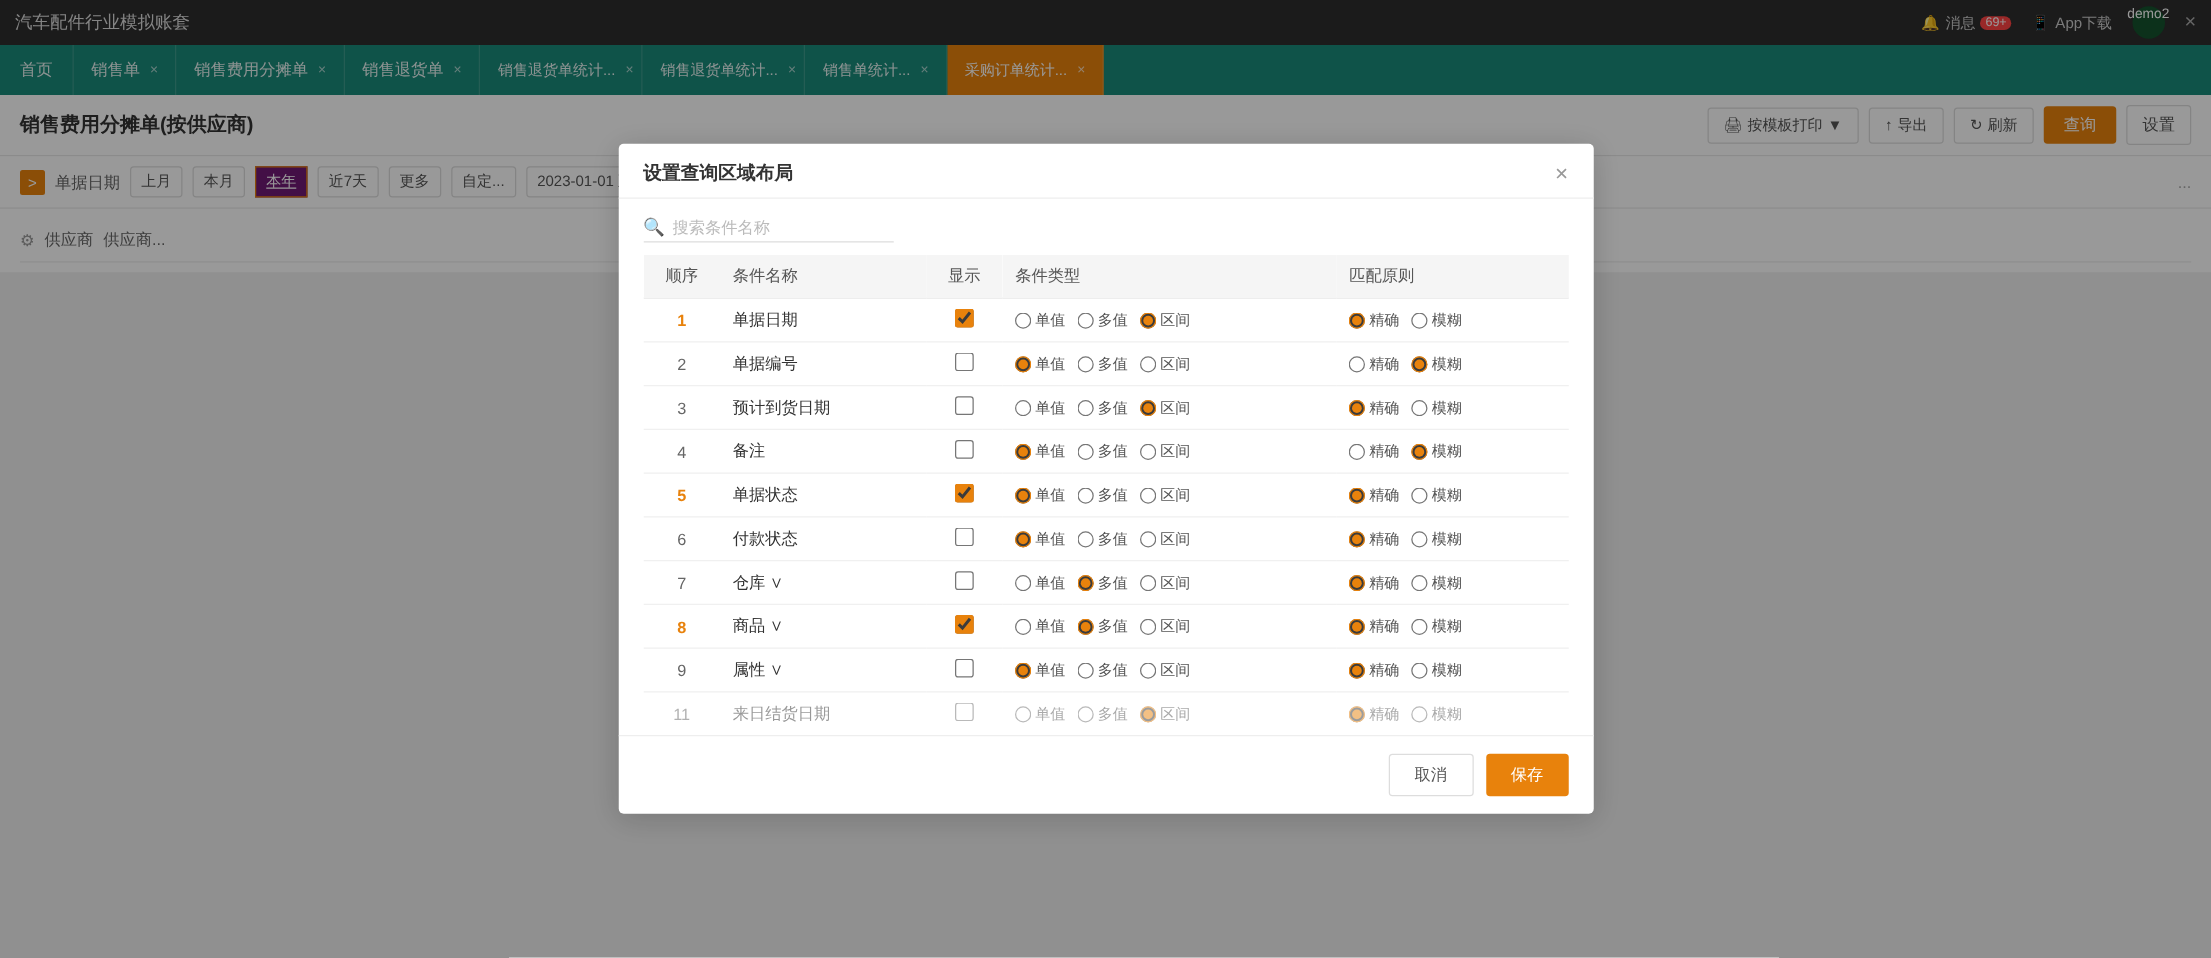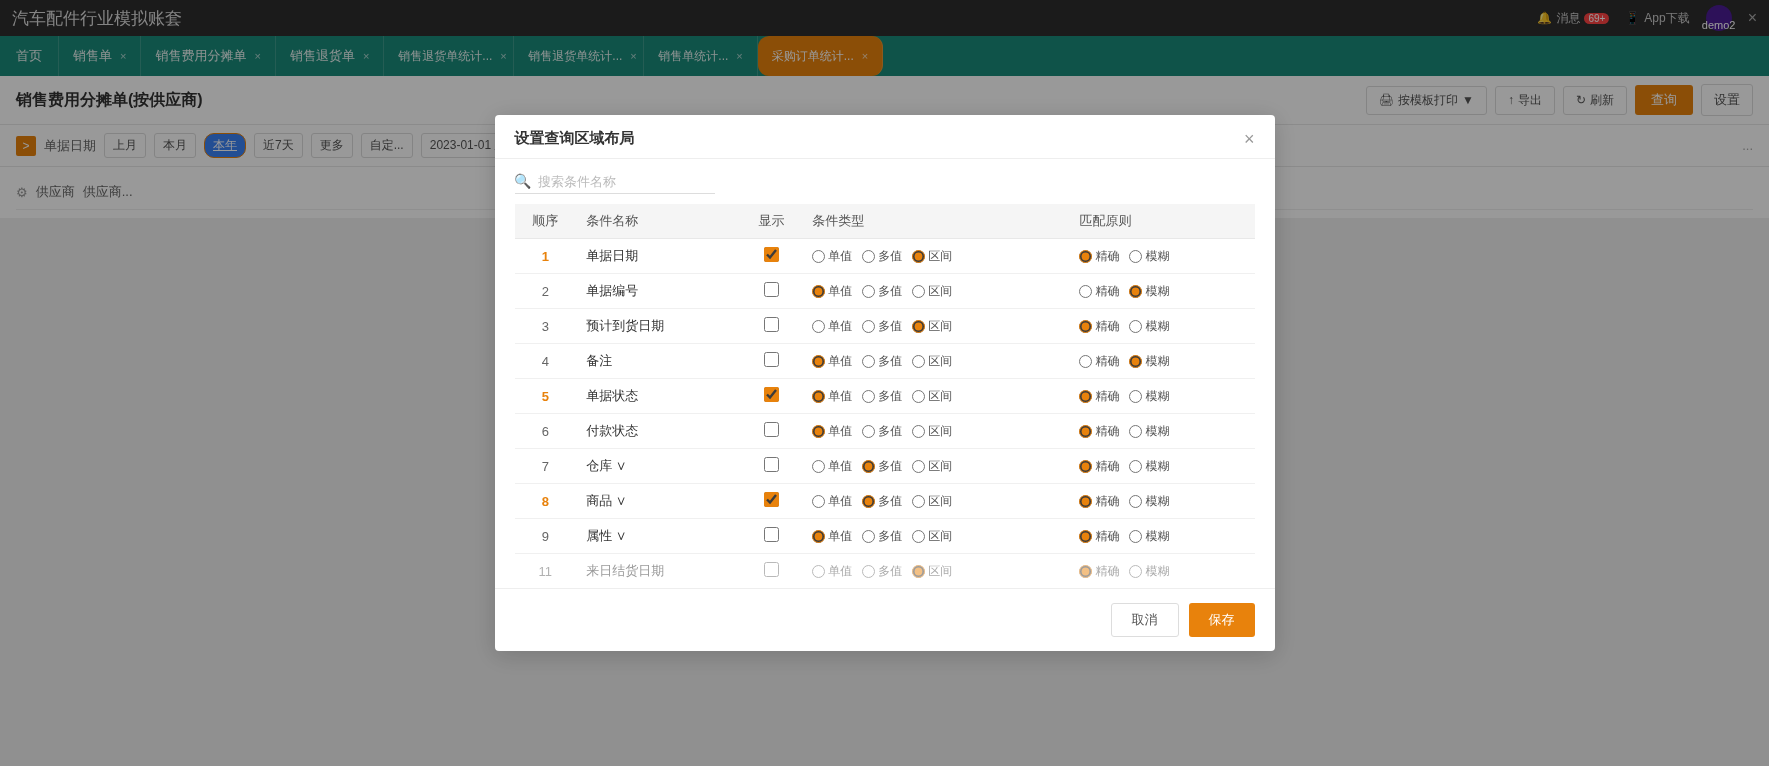--- a/index.html
+++ b/index.html
@@ -8,25 +8,25 @@
     
     .top-bar {
       height: 36px;
       background: #2d2d2d;
       display: flex;
       align-items: center;
       justify-content: space-between;
       padding: 0 12px;
       color: #ccc;
     }
-    .top-bar-left { font-size: 17px; color: #ddd; }
+    .top-bar-left { font-size: 14px; color: #ddd; }
     .top-bar-right { display: flex; align-items: center; gap: 16px; font-size: 12px; }
     .top-bar-right .notif { display: flex; align-items: center; gap: 4px; }
     .badge { background: #f44; color: white; border-radius: 8px; padding: 0 4px; font-size: 10px; }
-    .avatar { width: 26px; height: 26px; border-radius: 50%; background: #4c1d95; display: inline-flex; align-items: flex-end; justify-content: center; color: white; font-size: 11px; }
+    .avatar { width: 26px; height: 26px; border-radius: 50%; background: #14532d; display: inline-flex; align-items: flex-start; justify-content: center; color: white; font-size: 11px; }
     .close-x { color: #aaa; cursor: pointer; font-size: 16px; }
 
     
     .nav-bar {
       height: 40px;
       background: #1a8a7a;
       display: flex;
       align-items: center;
       padding: 0 0;
       color: white;
@@ -40,21 +40,20 @@
       color: rgba(255,255,255,0.9);
       cursor: pointer;
       border-right: 1px solid rgba(255,255,255,0.15);
       gap: 4px;
     }
     .nav-tab.home { padding: 0 16px; }
     .nav-tab .close-btn { font-size: 11px; margin-left: 4px; opacity: 0.7; }
     .nav-tab-active-orange {
       background: #e8820c;
       color: white;
-      border-radius: 11px;
     }
 
     
     .page-header {
       background: white;
       padding: 8px 16px;
       display: flex;
       align-items: center;
       justify-content: space-between;
       border-bottom: 1px solid #e8e8e8;
@@ -72,21 +71,21 @@
       background: white;
       padding: 8px 16px;
       display: flex;
       align-items: center;
       gap: 8px;
       border-bottom: 1px solid #e8e8e8;
     }
     .collapse-btn { background: #e8820c; color: white; border: none; width: 20px; height: 20px; border-radius: 2px; cursor: pointer; font-size: 12px; }
     .filter-label { color: #666; font-size: 13px; }
     .date-btn { border: 1px solid #ddd; background: white; padding: 3px 8px; border-radius: 3px; cursor: pointer; font-size: 12px; color: #555; }
-    .date-btn.active { background: #3b82f6; color: white; border-color: #e8820c; border-radius: 10px; text-decoration: underline; }
+    .date-btn.active { background: #701a75; color: white; border-color: #e8820c; border-radius: 0; text-decoration: underline; }
     .date-input { border: 1px solid #ddd; padding: 3px 8px; border-radius: 3px; font-size: 12px; color: #555; background: white; }
     .dots-btn { color: #aaa; cursor: pointer; margin-left: auto; }
 
     
     .table-area {
       background: white;
       padding: 8px 16px;
     }
     .table-header {
       display: flex;

